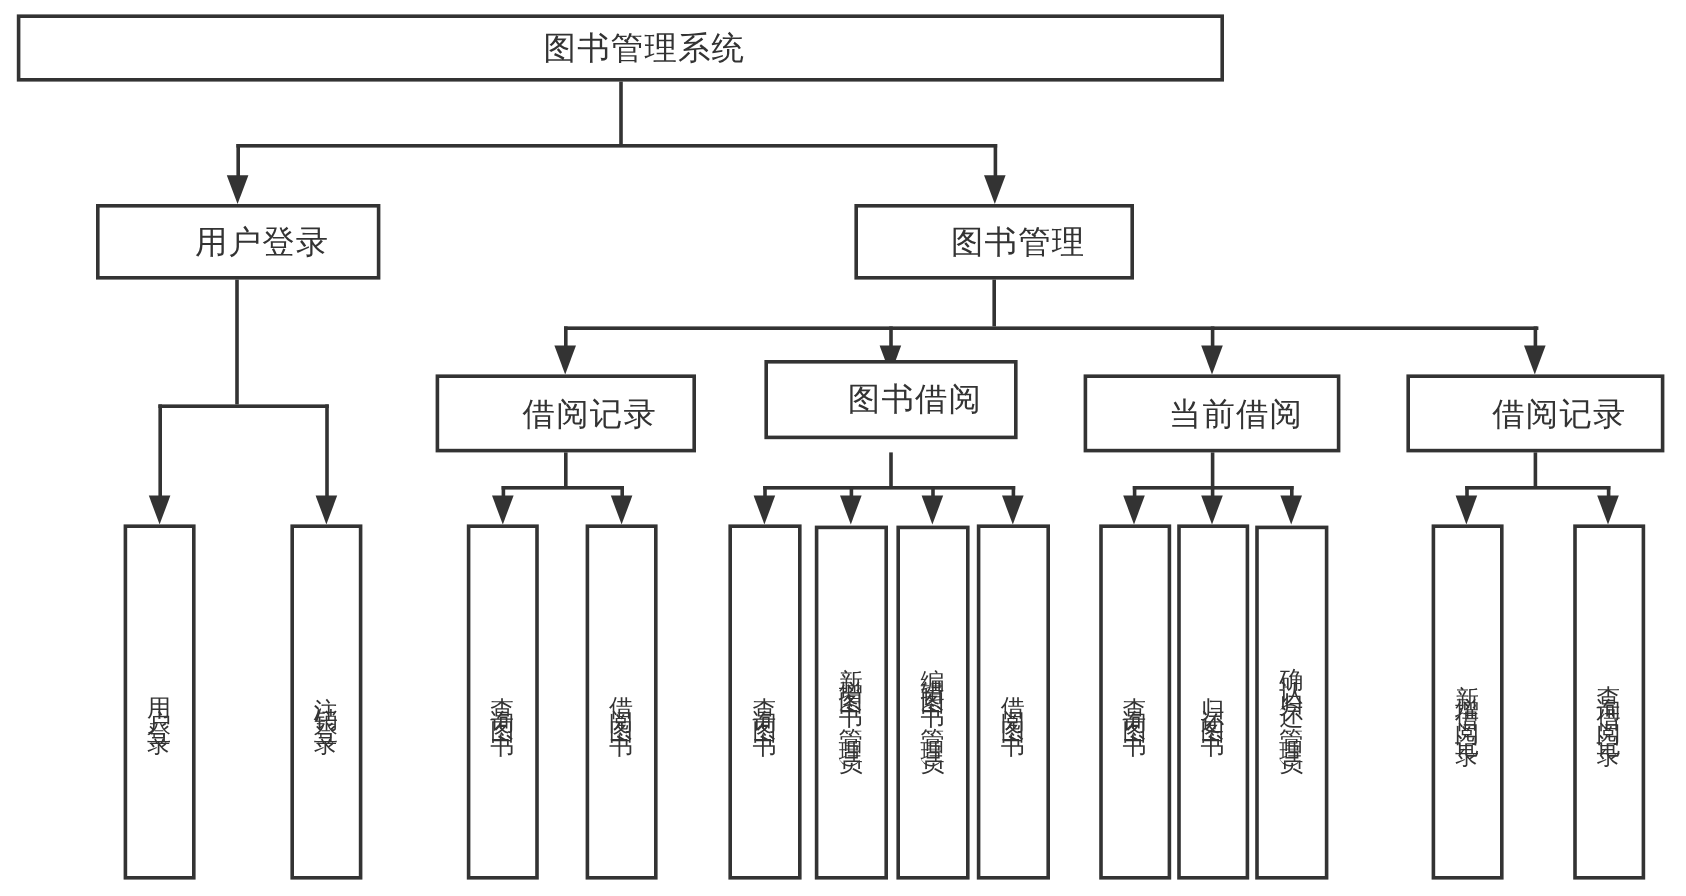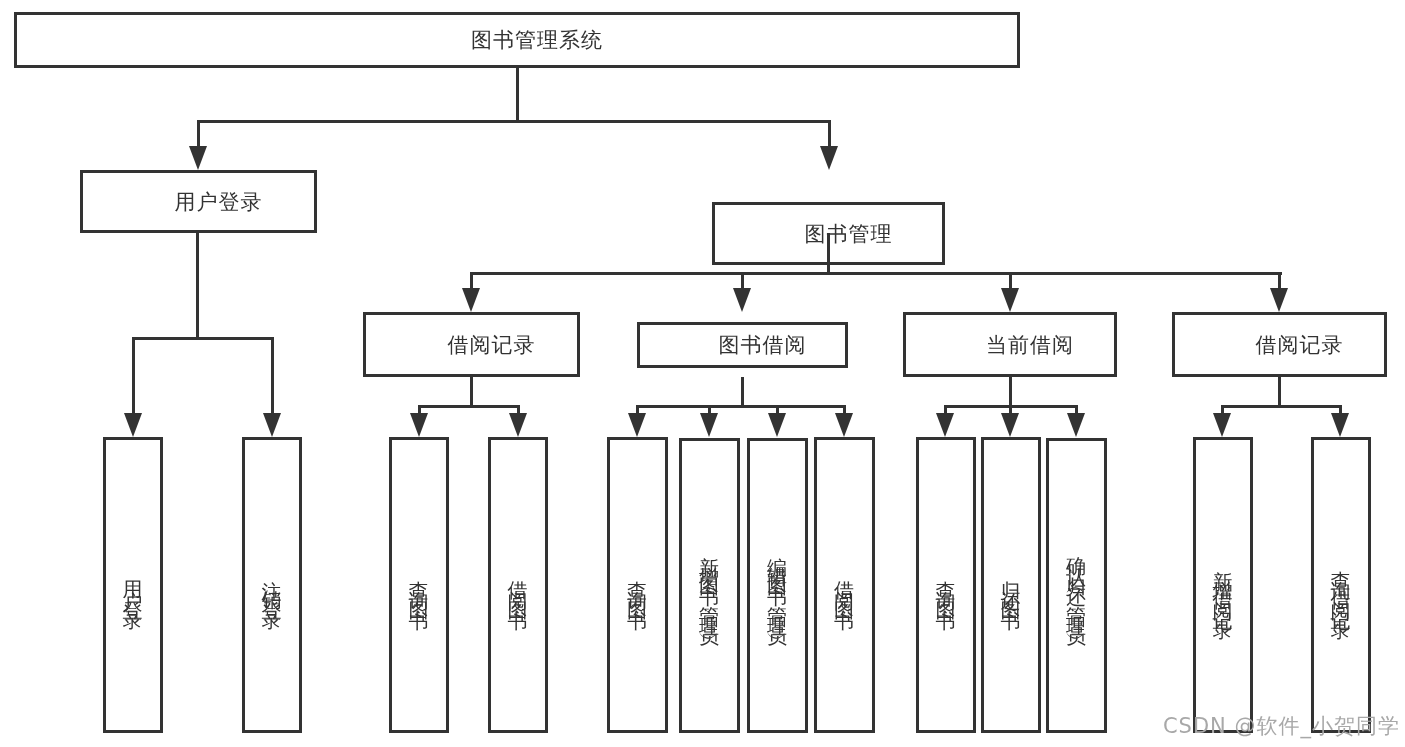--- a/index.html
+++ b/index.html
@@ -4,21 +4,21 @@
 <style>
   html,body{margin:0;padding:0;background:#ffffff;}
   .canvas{
     position:relative;width:1405px;height:747px;background:#ffffff;
     font-family:"DejaVu Sans","Liberation Sans",sans-serif;overflow:hidden;
   }
   .node{
     position:absolute;box-sizing:border-box;background:#ffffff;
     border:3px solid #333333;color:#333333;
     display:flex;align-items:center;justify-content:center;
-    font-size:21px;letter-spacing:1px;white-space:nowrap;padding-left:40px;
+    font-size:27px;letter-spacing:1px;white-space:nowrap;padding-left:40px;
   }
   .node.vert{
     writing-mode:vertical-rl;text-orientation:mixed;
     font-size:20px;letter-spacing:10px;white-space:normal;
     line-height:1;padding:6px 0;
   }
   .vline,.hline{position:absolute;background:#333333;}
   .arrow{
     position:absolute;width:0;height:0;
     border-left:9px solid transparent;border-right:9px solid transparent;
@@ -38,42 +38,42 @@
   <div class="node" style="left:14px;top:12px;width:1006px;height:56px;">图书管理系统</div>
 
   <div class="vline" style="left:516px;top:68px;width:3px;height:52px;"></div>
   <div class="hline" style="left:197px;top:120px;width:634px;height:3px;"></div>
   <div class="vline" style="left:197px;top:120px;width:3px;height:30px;"></div>
   <div class="arrow" style="left:189px;top:146px;"></div>
   <div class="vline" style="left:828px;top:120px;width:3px;height:30px;"></div>
   <div class="arrow" style="left:820px;top:146px;"></div>
 
   <div class="node" style="left:80px;top:170px;width:237px;height:63px;">用户登录</div>
-  <div class="node" style="left:712px;top:170px;width:233px;height:63px;margin-top:32px;">图书管理</div>
+  <div class="node" style="left:712px;top:170px;width:233px;height:63px;">图书管理</div>
 
   <div class="vline" style="left:196px;top:233px;width:3px;height:104px;"></div>
   <div class="hline" style="left:132px;top:337px;width:142px;height:3px;"></div>
   <div class="vline" style="left:132px;top:337px;width:3px;height:78px;"></div>
   <div class="arrow" style="left:124px;top:413px;"></div>
   <div class="vline" style="left:271px;top:337px;width:3px;height:78px;"></div>
   <div class="arrow" style="left:263px;top:413px;"></div>
 
   <div class="vline" style="left:827px;top:233px;width:3px;height:39px;"></div>
   <div class="hline" style="left:470px;top:272px;width:812px;height:3px;"></div>
   <div class="vline" style="left:470px;top:272px;width:3px;height:18px;"></div>
   <div class="arrow" style="left:462px;top:288px;"></div>
   <div class="vline" style="left:741px;top:272px;width:3px;height:18px;"></div>
   <div class="arrow" style="left:733px;top:288px;"></div>
   <div class="vline" style="left:1009px;top:272px;width:3px;height:18px;"></div>
   <div class="arrow" style="left:1001px;top:288px;"></div>
   <div class="vline" style="left:1278px;top:272px;width:3px;height:18px;"></div>
   <div class="arrow" style="left:1270px;top:288px;"></div>
 
   <div class="node" style="left:363px;top:312px;width:217px;height:65px;">借阅记录</div>
-  <div class="node" style="left:637px;top:322px;width:211px;height:46px;">图书借阅</div>
+  <div class="node" style="left:637px;top:300px;width:211px;height:66px;">图书借阅</div>
   <div class="node" style="left:903px;top:312px;width:214px;height:65px;font-family:Liberation Mono, monospace;">当前借阅</div>
   <div class="node" style="left:1172px;top:312px;width:215px;height:65px;">借阅记录</div>
 
   <div class="vline" style="left:470px;top:377px;width:3px;height:28px;"></div>
   <div class="hline" style="left:418px;top:405px;width:102px;height:3px;"></div>
   <div class="vline" style="left:418px;top:405px;width:3px;height:10px;"></div>
   <div class="arrow" style="left:410px;top:413px;"></div>
   <div class="vline" style="left:517px;top:405px;width:3px;height:10px;"></div>
   <div class="arrow" style="left:509px;top:413px;"></div>
 
@@ -115,15 +115,14 @@
   <div class="node vert" style="left:747px;top:438px;width:61px;height:295px;">编辑图书（管理员）</div>
   <div class="node vert" style="left:814px;top:437px;width:61px;height:296px;">借阅图书</div>
 
   <div class="node vert" style="left:916px;top:437px;width:60px;height:296px;">查询图书</div>
   <div class="node vert" style="left:981px;top:437px;width:60px;height:296px;">归还图书</div>
   <div class="node vert" style="left:1046px;top:438px;width:61px;height:295px;">确认归还（管理员）</div>
 
   <div class="node vert" style="left:1193px;top:437px;width:60px;height:296px;">新增借阅记录</div>
   <div class="node vert" style="left:1311px;top:437px;width:60px;height:296px;">查询借阅记录</div>
 
-  <div class="watermark">CSDN @软件_小贺同学</div>
 
 </div>
 
 </body></html>

